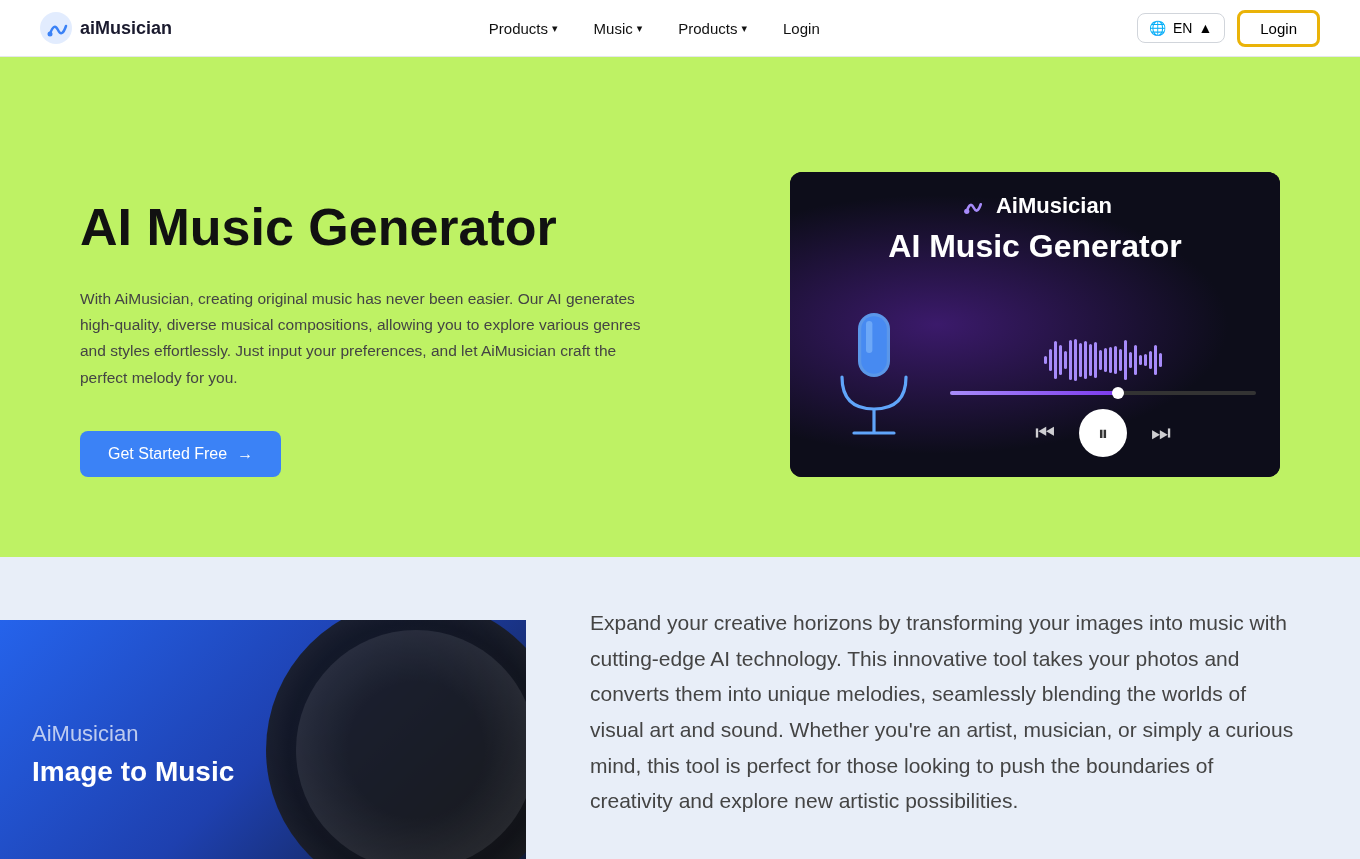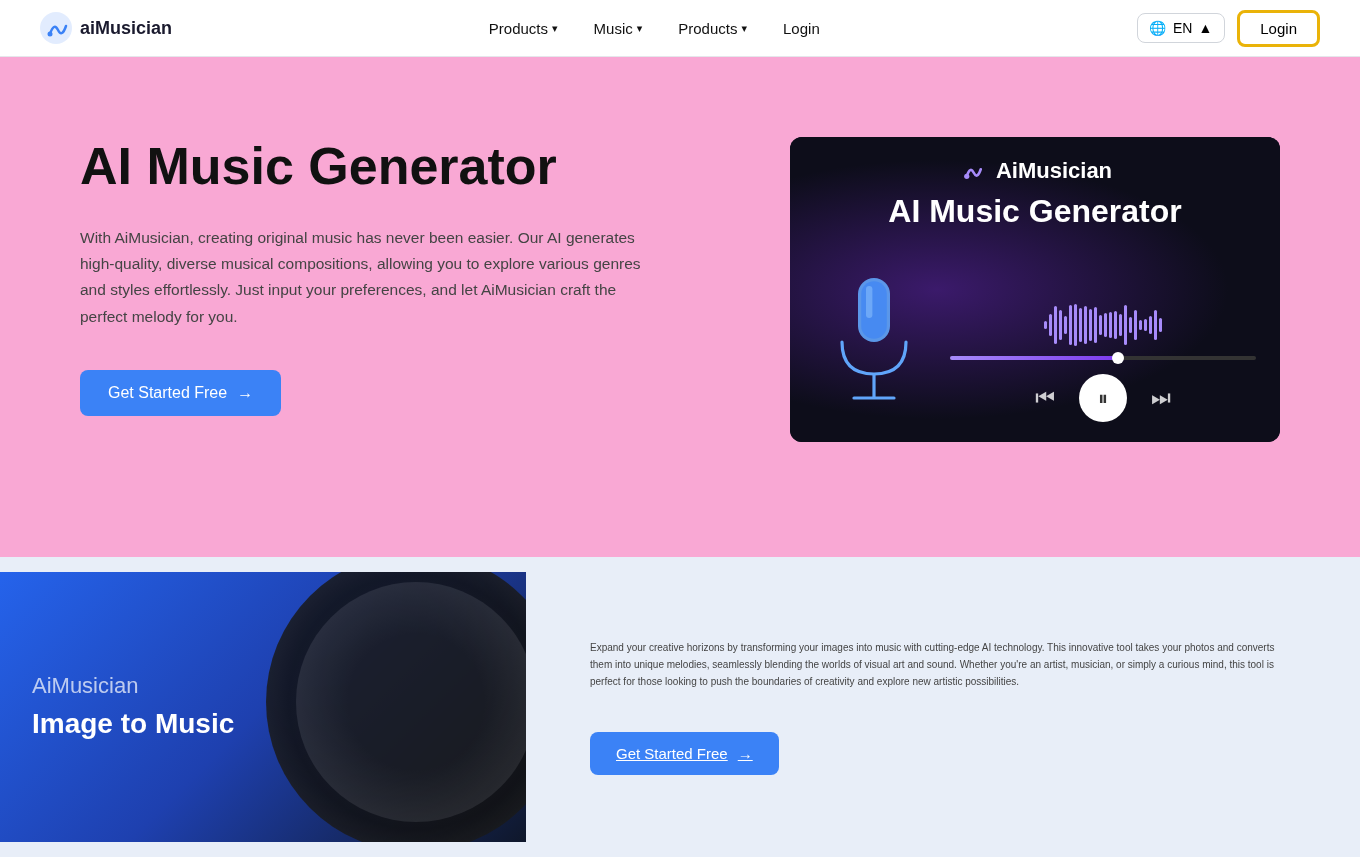--- a/index.html
+++ b/index.html
@@ -25,22 +25,22 @@
       border: 1px solid #d1d5db; border-radius: 8px; padding: 6px 12px;
       cursor: pointer; font-size: 14px; background: #fff;
     }
     .login-btn {
       background: #fff; border: 3px solid #eab308; border-radius: 8px;
       padding: 7px 20px; font-size: 15px; cursor: pointer; font-weight: 500;
     }
 
     
     .hero {
-      display: flex; align-items: flex-start; justify-content: space-between;
-      padding: 80px 80px 80px 80px; background: #f9a8d4; min-height: 500px;
+      display: flex; align-items: flex-end; justify-content: space-between;
+      padding: 80px 80px 80px 80px; background: #bef264; min-height: 500px;
     }
     .hero-text { max-width: 580px; }
     .hero-title { font-size: 52px; font-weight: 700; color: #111; line-height: 1.15; margin-bottom: 28px; }
     .hero-desc { font-size: 15.5px; color: #444; line-height: 1.7; margin-bottom: 40px; }
     .cta-btn {
       display: inline-flex; align-items: center; gap: 10px;
       background: #3b82f6; color: #fff; border: none; border-radius: 8px;
       padding: 14px 28px; font-size: 16px; font-weight: 500; cursor: pointer;
       text-decoration: none;
     }
@@ -97,21 +97,21 @@
       content: '';
       position: absolute; inset: 30px;
       border-radius: 50%;
       background: radial-gradient(circle, #1a1a1a 40%, #2a2a2a 70%, #1a1a1a 100%);
     }
     .second-image-text { position: relative; z-index: 1; color: #fff; }
     .second-image-brand-text { font-size: 22px; font-weight: 300; opacity: 0.7; margin-bottom: 8px; }
     .second-image-title { font-size: 28px; font-weight: 700; line-height: 1.2; text-align: right; }
     .second-text { padding: 48px 64px; flex: 1; }
     .second-title { font-size: 44px; font-weight: 700; color: #111; margin-bottom: 24px; }
-    .second-desc { font-size: 10px; color: #444; line-height: 1.7; margin-bottom: 42px; }
+    .second-desc { font-size: 21px; color: #444; line-height: 1.7; margin-bottom: 42px; }
     .cta-btn-outline {
       display: inline-flex; align-items: center; gap: 10px;
       background: #3b82f6; color: #fff; border: none; border-radius: 8px;
       padding: 13px 26px; font-size: 15px; font-weight: 500; cursor: pointer;
     }
 
     
     .wh1 { height: 8px; }
     .wh2 { height: 14px; }
     .wh3 { height: 22px; }

